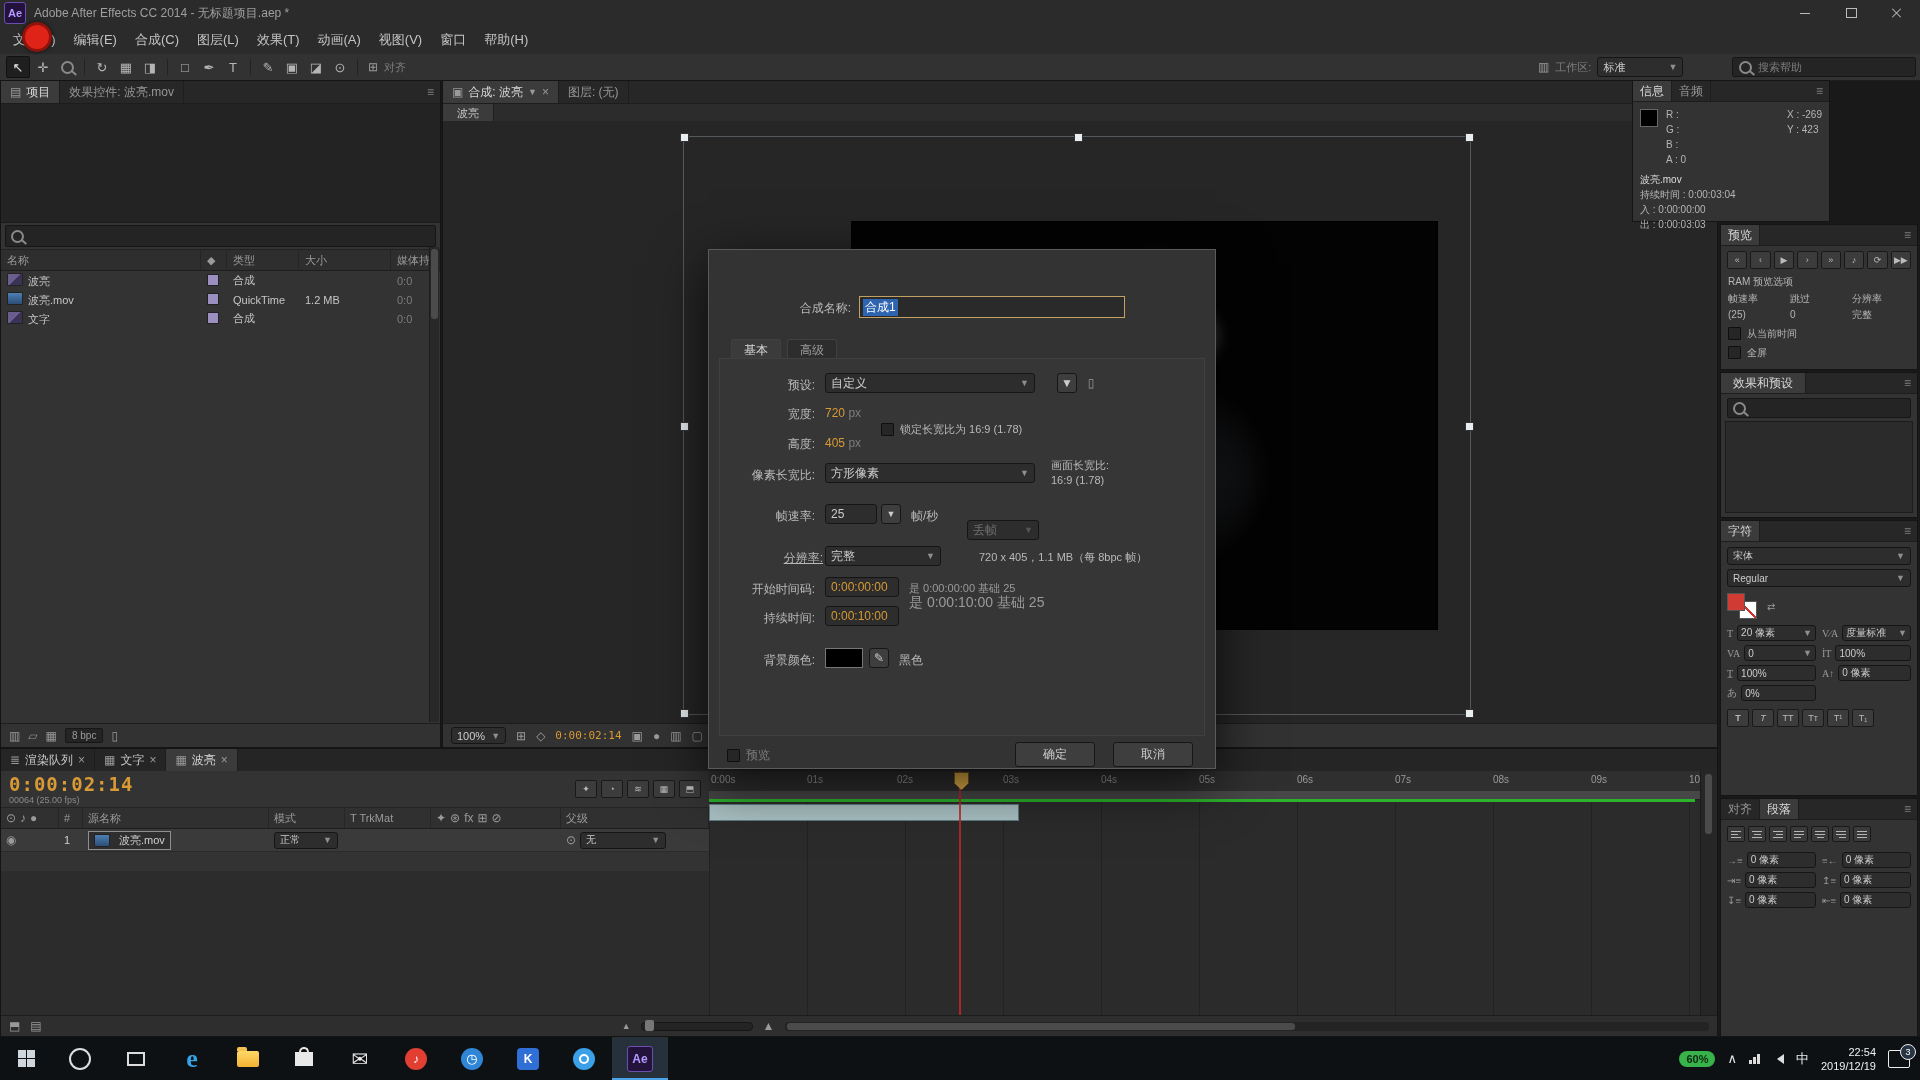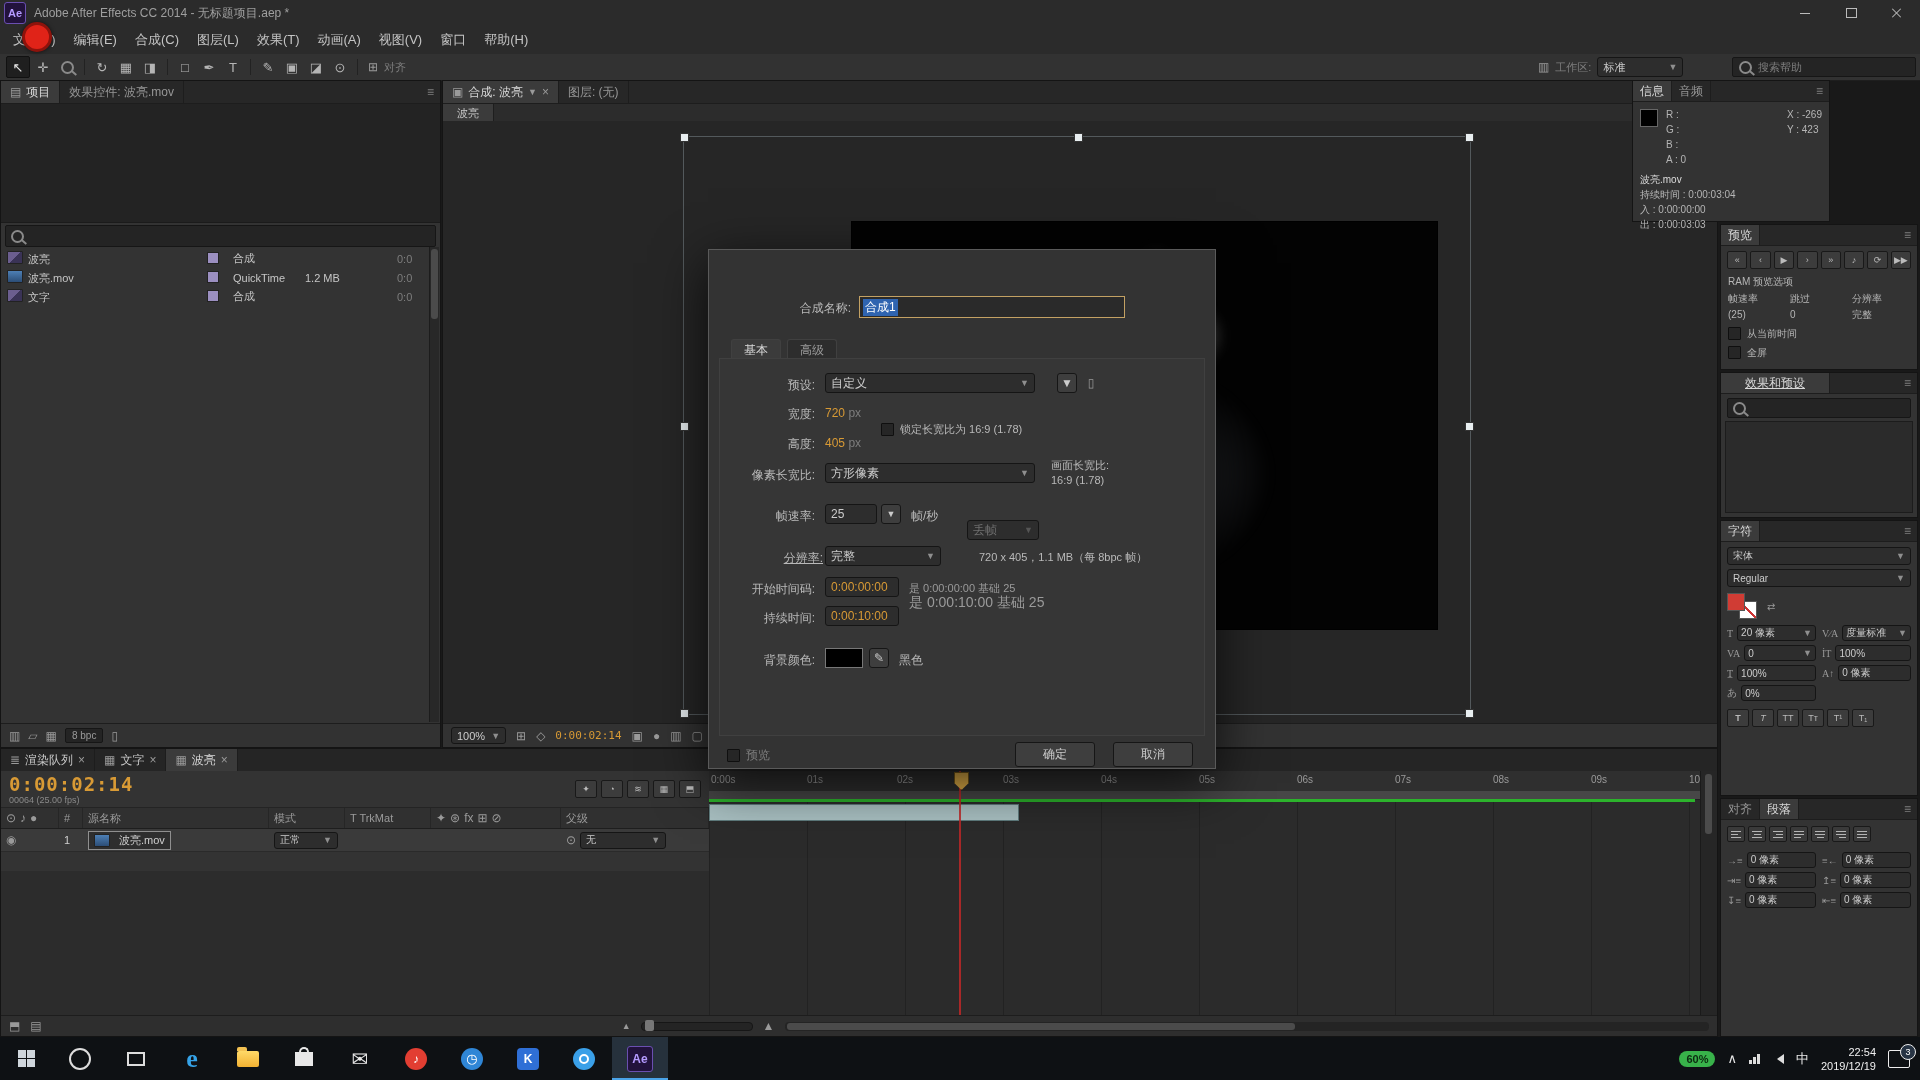--- a/index.html
+++ b/index.html
@@ -232,20 +232,27 @@
       </div>
       <div class="tab">
         <span>效果控件: 波亮.mov</span>
       </div>
       <div class="hamb">≡</div>
     </div>
     <div class="proj-preview"></div>
     <div class="proj-search sunken">
       <span class="mag"></span>
     </div>
+    <div class="proj-head">
+      <div>名称</div>
+      <div>◆</div>
+      <div>类型</div>
+      <div>大小</div>
+      <div>媒体持</div>
+    </div>
 
     <div class="proj-row">
       <div><span class="item-ic ic-comp"></span><span>波亮</span></div>
       <div><span class="chip"></span></div>
       <div>合成</div>
       <div></div>
       <div class="dim">0:0</div>
     </div>
     <div class="proj-row">
       <div><span class="item-ic ic-mov"></span><span>波亮.mov</span></div>
@@ -466,21 +473,21 @@
       <span class="rc-line">从当前时间</span>
     </div>
     <div class="row" style="gap:6px;padding:2px 7px;">
       <span class="cb"></span>
       <span class="rc-line">全屏</span>
     </div>
   </div>
 
   <div class="panel" style="left:1720px;top:372px;width:198px;height:146px;">
     <div class="tabstrip" style="height:20px;">
-      <div class="tab active" style="padding:0 24px;text-decoration:underline;">
+      <div class="tab active" style="padding:0 12px;">
           <span>效果和预设</span>
         </div>
       <div class="hamb">≡</div>
     </div>
     <div class="row sunken" style="margin:4px 6px;height:18px;gap:6px;padding:0 5px;">
       <span class="mag"></span>
     </div>
     <div style="position:absolute;left:4px;right:4px;top:48px;bottom:4px;background:#2b2b2b;border:1px solid #1c1c1c;"></div>
   </div>
 

